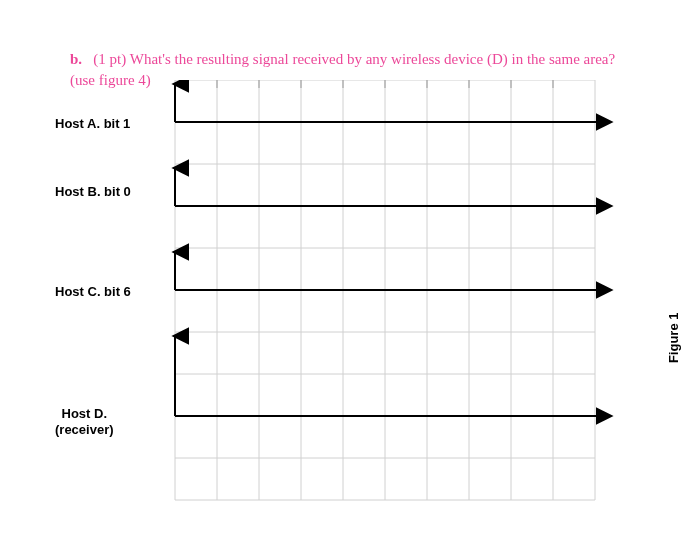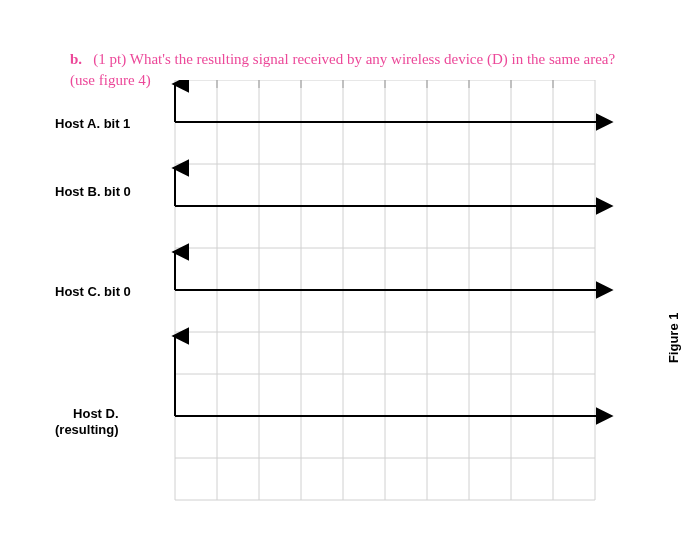--- a/index.html
+++ b/index.html
@@ -34,21 +34,21 @@
   }
   .chart-area svg {
     display: block;
   }
   .row-label {
     position: absolute;
     font-family: Arial, Helvetica, sans-serif;
     font-weight: bold;
     font-size: 13px;
     color: #000;
-    text-align: right;
+    text-align: center;
     line-height: 1.2;
   }
   .fig-label {
     position: absolute;
     right: 26px;
     top: 305px;
     font-family: Arial, Helvetica, sans-serif;
     font-weight: bold;
     font-size: 13px;
     color: #000;
@@ -63,23 +63,23 @@
   <span class="marker">b.</span>
   &nbsp;&nbsp;<span>(1 pt)</span>
   <span>What's the resulting signal received by any wireless device (D) in the same area?</span><br>
   <span>(use figure 4)</span>
 </div>
 
 <div class="chart-area">
 
   <div class="row-label" style="top:36px; left:0;">Host A. bit 1</div>
   <div class="row-label" style="top:104px; left:0;">Host B. bit 0</div>
-  <div class="row-label" style="top:204px; left:0;">Host C. bit 0</div>
+  <div class="row-label" style="top:204px; left:0;">Host C. bit 6</div>
   <div class="row-label" style="top:326px; left:0; white-space:pre;">Host D.
-(resulting)</div>
+(receiver)</div>
 
   <svg width="585" height="430" viewBox="0 0 585 430">
     <defs>
       <marker id="arrH" viewBox="0 0 10 10" refX="8" refY="5" markerWidth="9" markerHeight="9" orient="auto">
         <path d="M0,0 L10,5 L0,10 Z" fill="#000"></path>
       </marker>
       <marker id="arrV" viewBox="0 0 10 10" refX="5" refY="2" markerWidth="9" markerHeight="9" orient="auto">
         <path d="M0,10 L5,0 L10,10 Z" fill="#000"></path>
       </marker>
     </defs>

